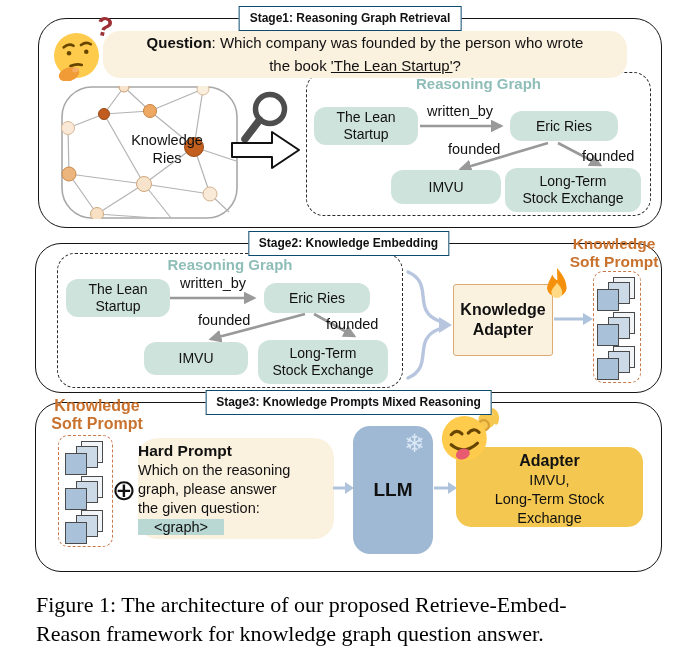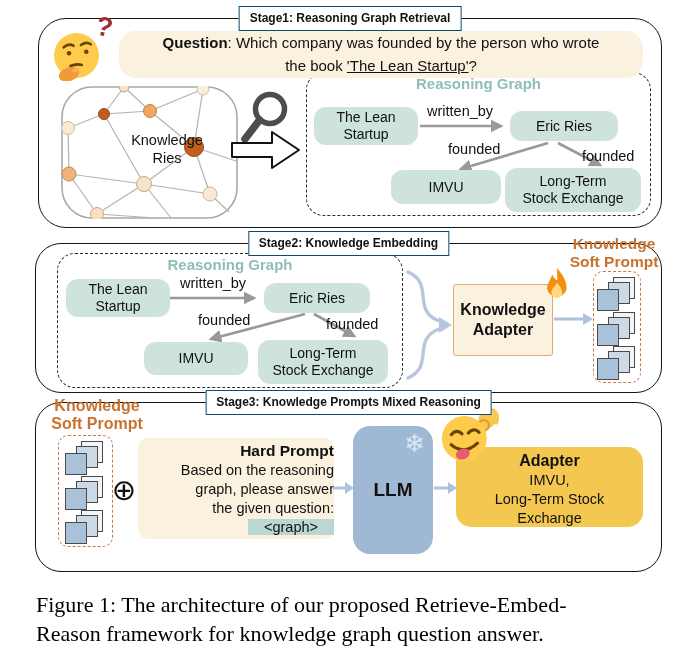--- a/index.html
+++ b/index.html
@@ -12,38 +12,38 @@
   .stage-title{position:absolute;top:-13px;left:50%;transform:translateX(-50%);
     background:#fff;border:1px solid #0c4a6e;padding:0 10px;font-weight:bold;
     font-size:12px;line-height:23px;white-space:nowrap;z-index:5;}
   .rg-box{position:absolute;border:1.6px dashed #2a2a2a;border-radius:18px;background:transparent;}
   .rg-title{position:absolute;top:2px;left:0;right:0;text-align:center;font-weight:bold;
     font-size:15px;color:#8fbdb8;}
   .node{position:absolute;background:#cfe3dd;border-radius:12px;display:flex;align-items:center;
     justify-content:center;text-align:center;font-size:14px;line-height:1.18;}
   .edge-label{position:absolute;font-size:14.5px;white-space:nowrap;}
   .svgabs{position:absolute;pointer-events:none;}
-  .q-bubble{position:absolute;left:80px;top:12px;width:524px;height:46px;background:#fbf1df;
+  .q-bubble{position:absolute;left:64px;top:12px;width:524px;height:46px;background:#fbf1df;
     border-radius:17px;text-align:center;font-size:15px;line-height:1.5;padding-top:1px;z-index:3;}
   .kg{position:absolute;left:22px;top:67px;width:177px;height:133px;}
   .kg-label{position:absolute;left:50px;top:45px;width:112px;text-align:center;
     font-size:14.5px;line-height:1.25;}
   .orange-label{position:absolute;color:#c9722e;font-weight:bold;font-size:15.5px;
     text-align:center;line-height:1.15;z-index:4;}
   .sp-dashed{position:absolute;border:1.7px dashed #c9784a;border-radius:10px;background:#fff;}
   .stack{position:absolute;width:38px;height:34px;}
   .sq{position:absolute;width:22px;height:22px;border:1.4px solid #4a4a4a;box-sizing:border-box;}
   .sq.back{right:0;top:0;background:#f2f5f8;}
   .sq.mid{right:5px;top:5px;background:#ccd9e6;}
   .sq.front{left:0;bottom:0;background:#a9c2da;}
   .adapter{position:absolute;left:417px;top:40px;width:98px;height:70px;background:#fbf1df;
     border:1.8px solid #dcab72;border-radius:3px;display:flex;flex-direction:column;
     align-items:center;justify-content:center;font-weight:bold;font-size:16px;line-height:1.25;}
   .hard-prompt{position:absolute;left:102px;top:35px;width:196px;height:101px;background:#fbf1df;
-    border-radius:10px;text-align:right;font-size:14.5px;line-height:1.3;padding-top:3px;box-sizing:border-box;}
+    border-radius:20px;text-align:left;font-size:14.5px;line-height:1.3;padding-top:3px;box-sizing:border-box;}
   .hp-title{font-weight:bold;font-size:15.5px;display:block;}
   .graph-token{background:#b9d8d3;padding:0 16px;}
   .llm-box{position:absolute;left:317px;top:23px;width:80px;height:128px;background:#9fb8d4;
     border-radius:17px;display:flex;align-items:center;justify-content:center;
     font-weight:bold;font-size:19px;}
   .snowflake{position:absolute;top:3px;right:8px;font-size:25px;color:#dbe8f5;
     font-family:"DejaVu Sans", sans-serif;font-weight:normal;}
   .answer-box{position:absolute;left:420px;top:44px;width:187px;height:80px;background:#f3c750;
     border-radius:15px;text-align:center;font-size:14.5px;line-height:1.32;padding-top:3px;box-sizing:border-box;}
   .ans-title{font-weight:bold;font-size:16px;display:block;}
@@ -262,21 +262,21 @@
         <div class="sq back"></div>
           <div class="sq mid"></div>
           <div class="sq front"></div>
         </div>
     </div>
 
     <div class="oplus">⊕</div>
 
     <div class="hard-prompt">
       <span class="hp-title">Hard Prompt</span>
-      <span class="blk">Based on the reasoning</span>
+      <span class="blk">Which on the reasoning</span>
       <span class="blk">graph, please answer</span>
       <span class="blk">the given question:</span>
       <span class="graph-token">&lt;graph&gt;</span>
     </div>
 
     <svg class="svgabs" style="left:297px;top:78px" width="22" height="14" viewBox="0 0 22 14">
       <line x1="0" y1="7" x2="12" y2="7" stroke="#aec3dc" stroke-width="3"></line>
       <polygon points="12,1 21,7 12,13" fill="#aec3dc"></polygon>
     </svg>
 

